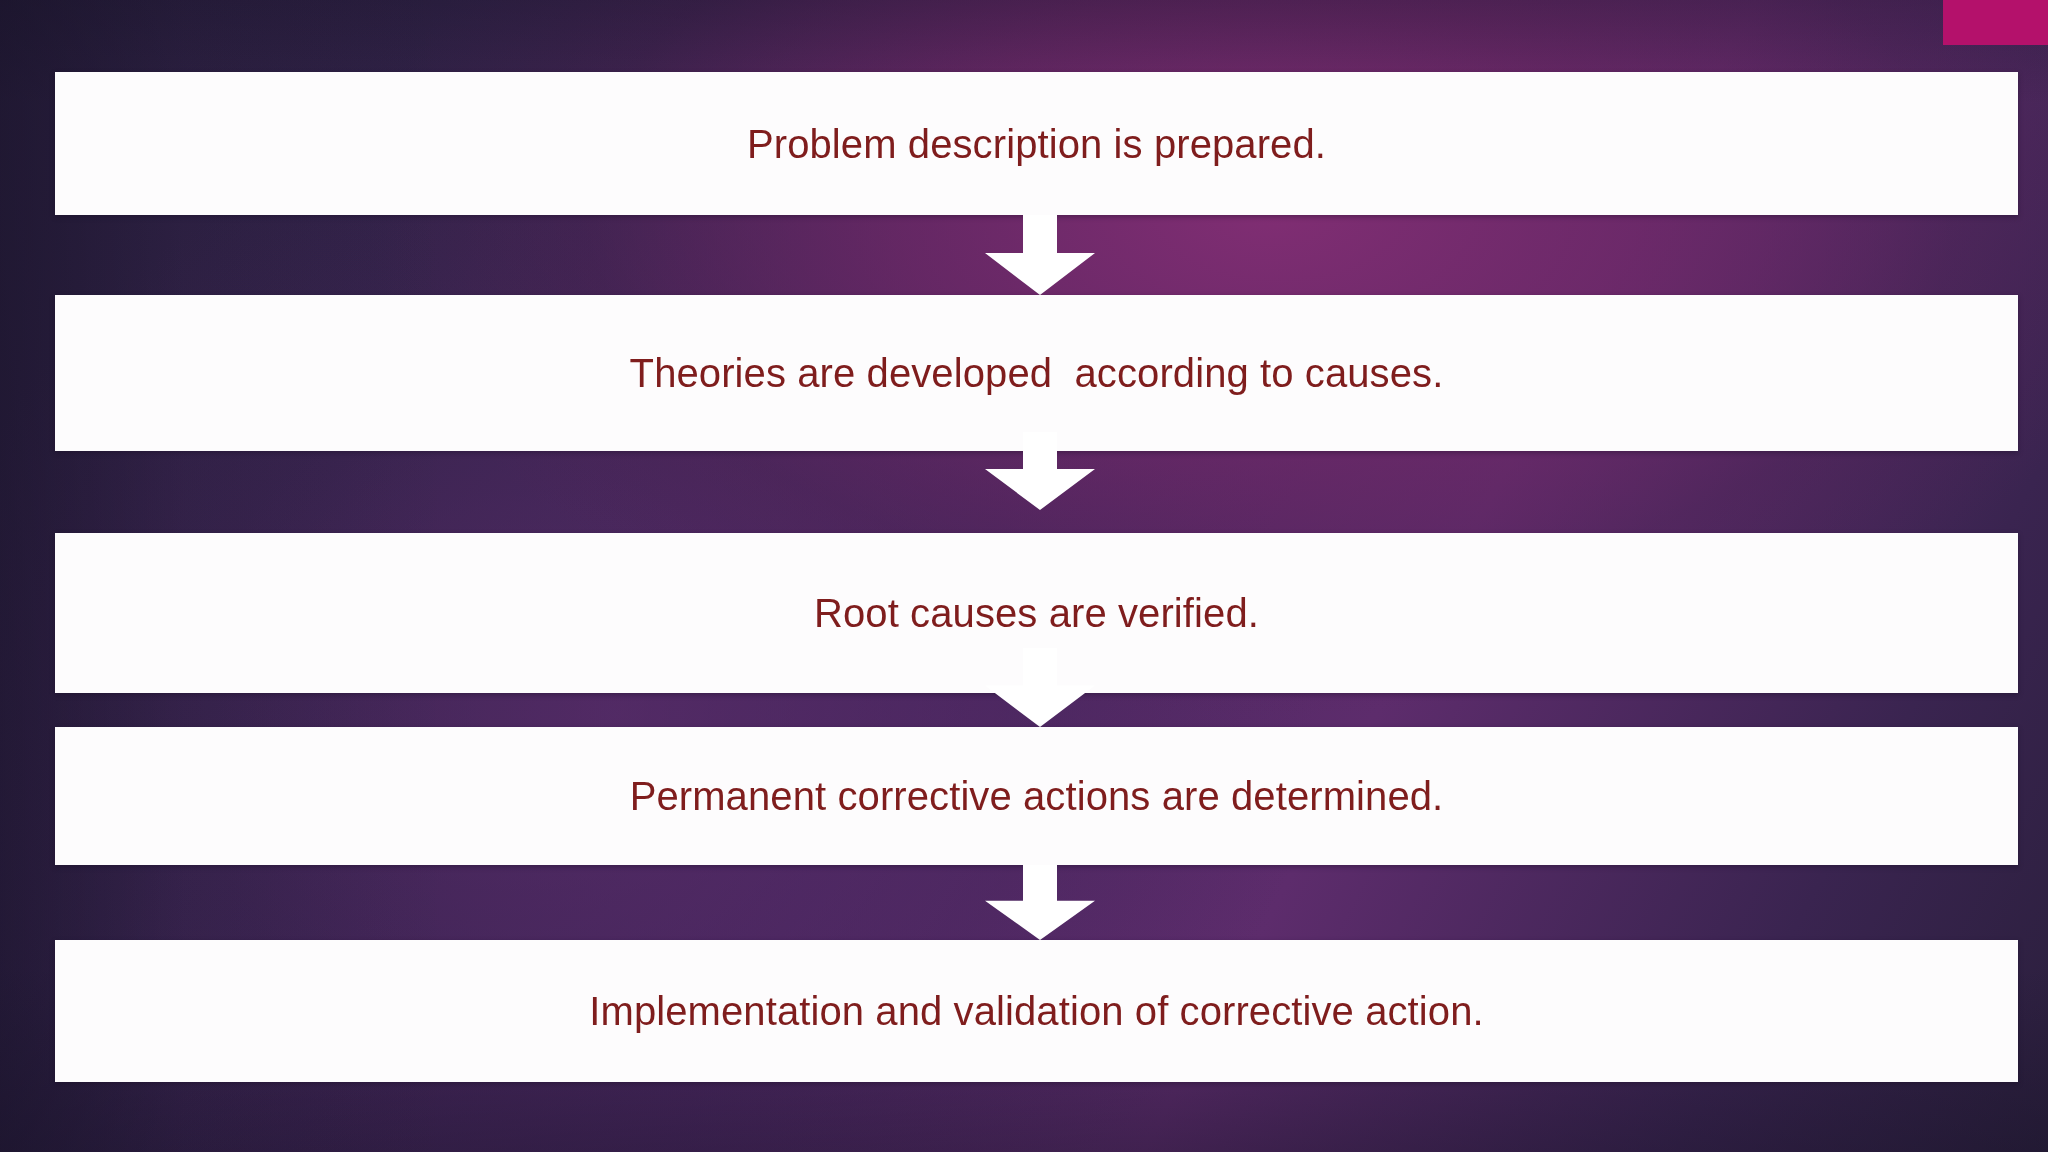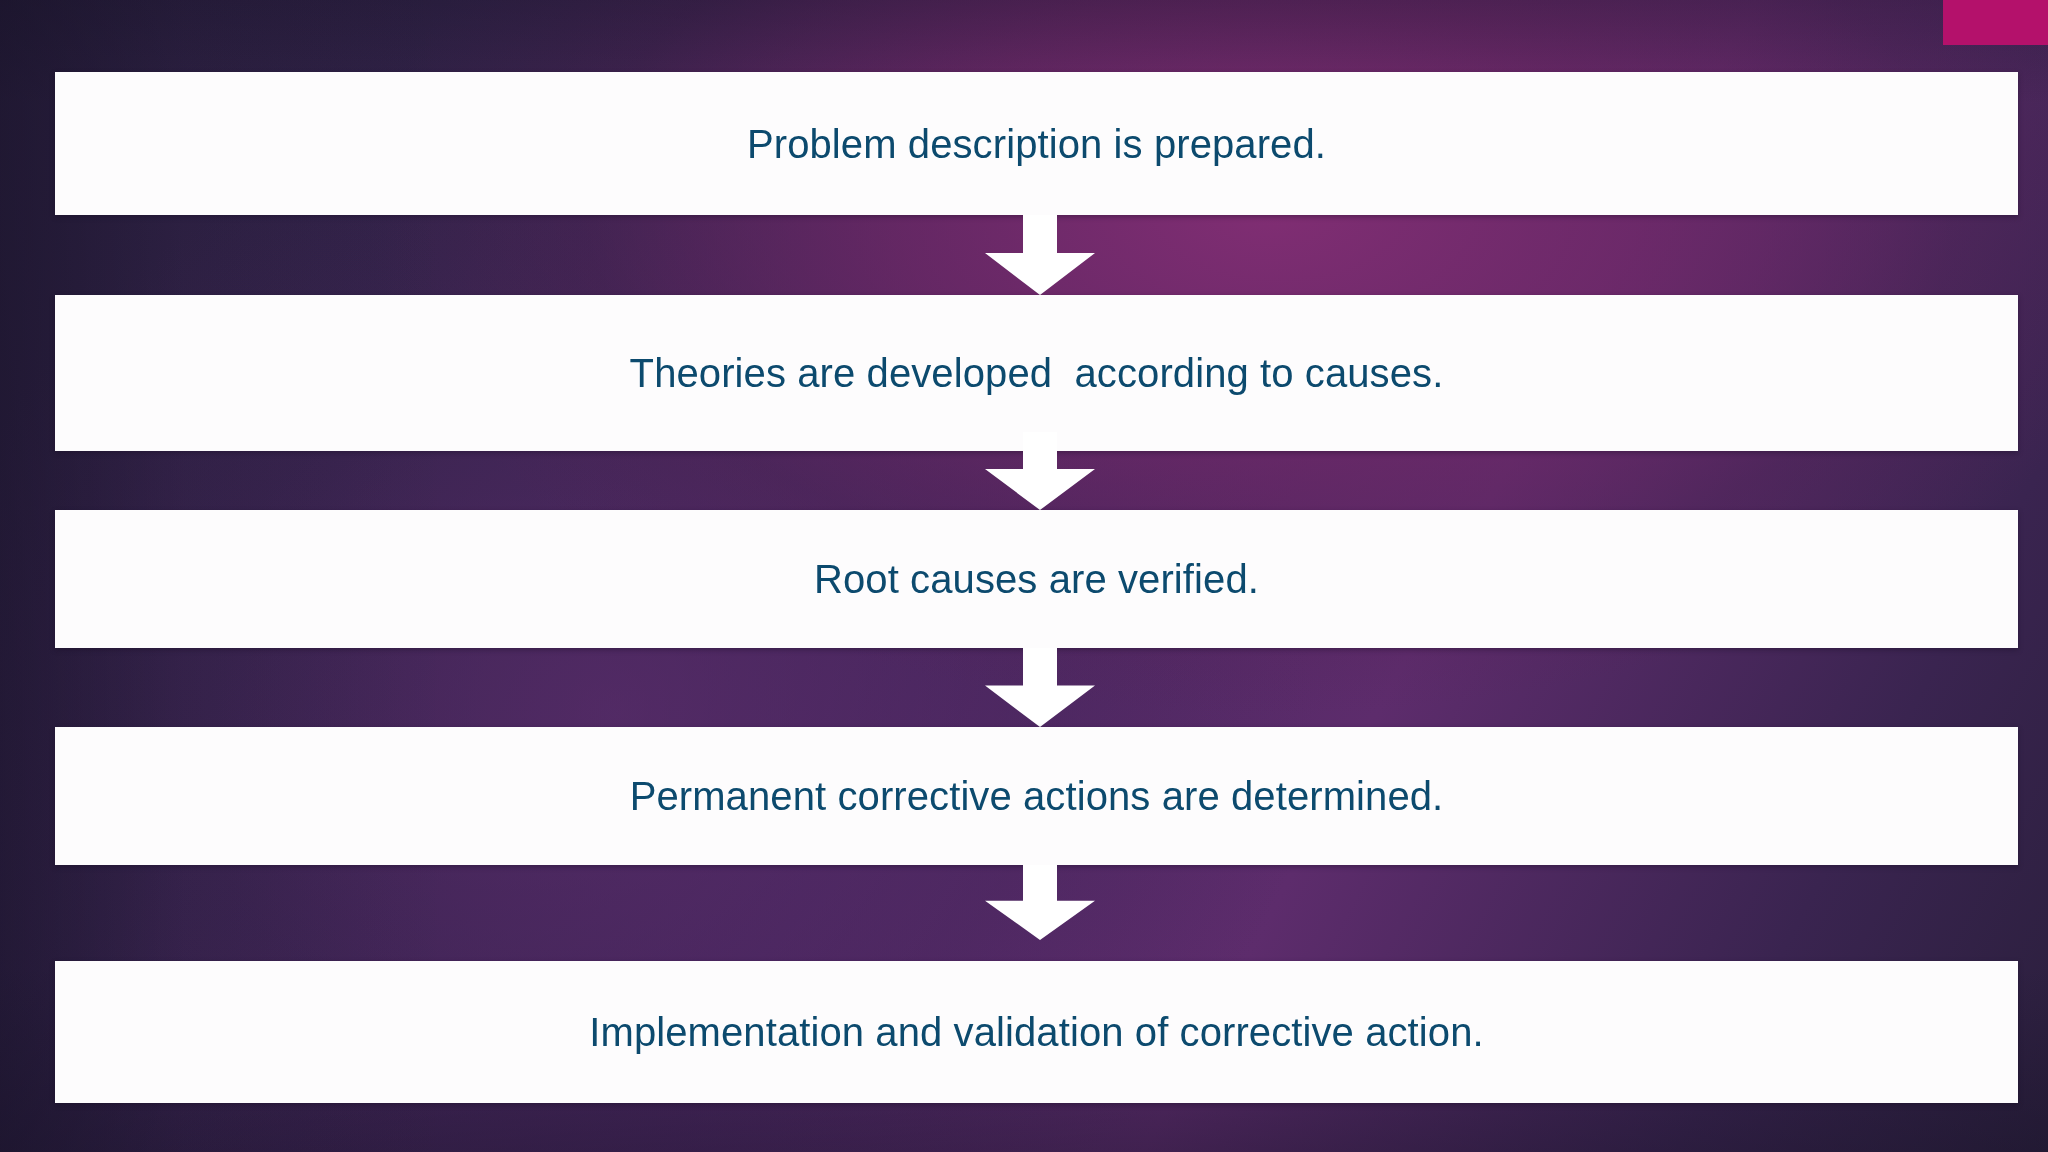--- a/index.html
+++ b/index.html
@@ -51,44 +51,44 @@
     left: 55px;
     width: 1963px;
     background: #fdfcfd;
     display: flex;
     align-items: center;
     justify-content: center;
     box-shadow: 0 2px 5px rgba(20,12,34,0.35);
   }
 
   .step-label {
-    color: #0c4a6e;
+    color: #7f1d1d;
     font-family: "Liberation Sans", sans-serif;
     font-size: 40px;
     font-weight: 400;
     letter-spacing: 0.1px;
     white-space: pre;
     text-align: center;
     line-height: 1.15;
   }
 
   .arrow {
     position: absolute;
     left: 985px;
     width: 110px;
     pointer-events: none;
   }
   .arrow svg { display: block; width: 110px; height: 100%; }
 
   
   #box-1 { top: 72px;  height: 143px; }
   #box-2 { top: 295px; height: 156px; }
-  #box-3 { top: 510px; height: 138px; }
+  #box-3 { top: 533px; height: 160px; }
   #box-4 { top: 727px; height: 138px; }
-  #box-5 { top: 940px; height: 142px; margin-top: 21px; }
+  #box-5 { top: 940px; height: 142px; }
 
   #arrow-1 { top: 215px; height: 80px; }
   #arrow-2 { top: 432px; height: 78px; }
   #arrow-3 { top: 648px; height: 79px; }
   #arrow-4 { top: 865px; height: 75px; }
 </style>
 </head>
 <body>
 
 <div id="slide">

